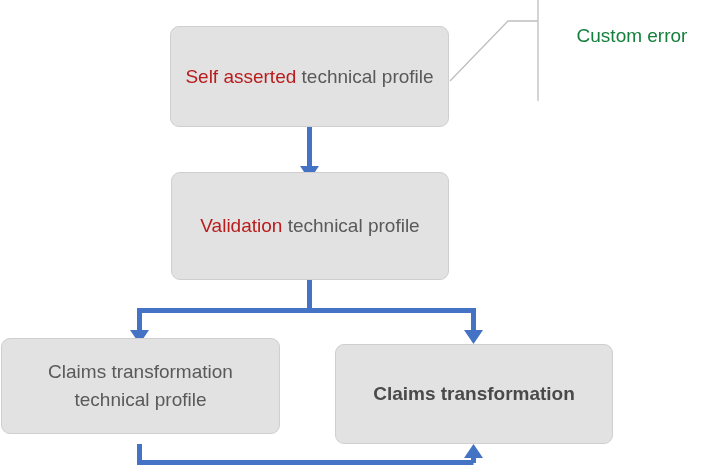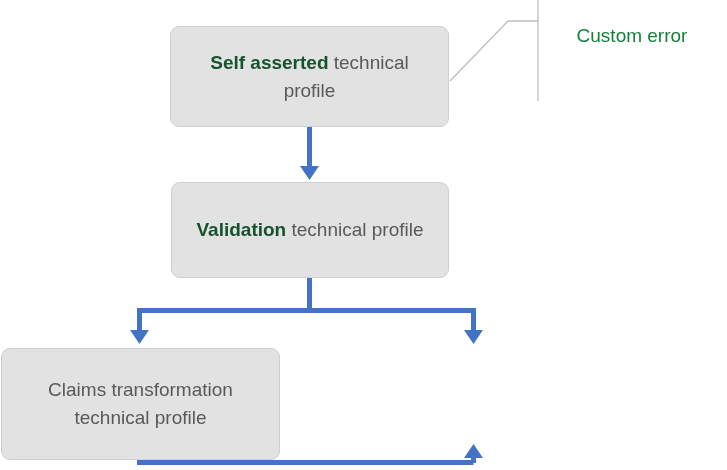--- a/index.html
+++ b/index.html
@@ -47,49 +47,49 @@
     line-height: 1.45;
     padding: 6px 12px;
   }
 
   .node .label {
     display: block;
     width: 100%;
   }
 
   .node .strong {
-    font-weight: bold;
-    color: #14532d;
+    font-weight: normal;
+    color: #b91c1c;
   }
 
   .node.all-bold .label {
     font-weight: bold;
     color: #4A4A4A;
   }
 
   
   #node-self-asserted {
     left: 170px;
     top: 26px;
     width: 279px;
     height: 101px;
   }
 
   #node-validation {
     left: 171px;
-    top: 182px;
+    top: 172px;
     width: 278px;
-    height: 96px;
+    height: 108px;
   }
 
   #node-claims-transformation-technical-profile {
     left: 1px;
-    top: 348px;
+    top: 338px;
     width: 279px;
-    height: 112px;
+    height: 96px;
   }
 
   #node-claims-transformation {
     left: 335px;
     top: 344px;
     width: 278px;
     height: 100px;
   }
 
   
@@ -143,18 +143,21 @@
   </div>
 
   <div class="node" id="node-validation">
     <span class="label"><span class="strong">Validation</span><span> technical profile</span></span>
   </div>
 
   <div class="node" id="node-claims-transformation-technical-profile">
     <span class="label">Claims transformation technical profile</span>
   </div>
 
+  <div class="node all-bold" id="node-claims-transformation">
+    <span class="label">Claims transformation</span>
+  </div>
 
   <div id="callout-note">
     <div>Custom error</div>
   </div>
 
 </div>
 
 </body></html>

